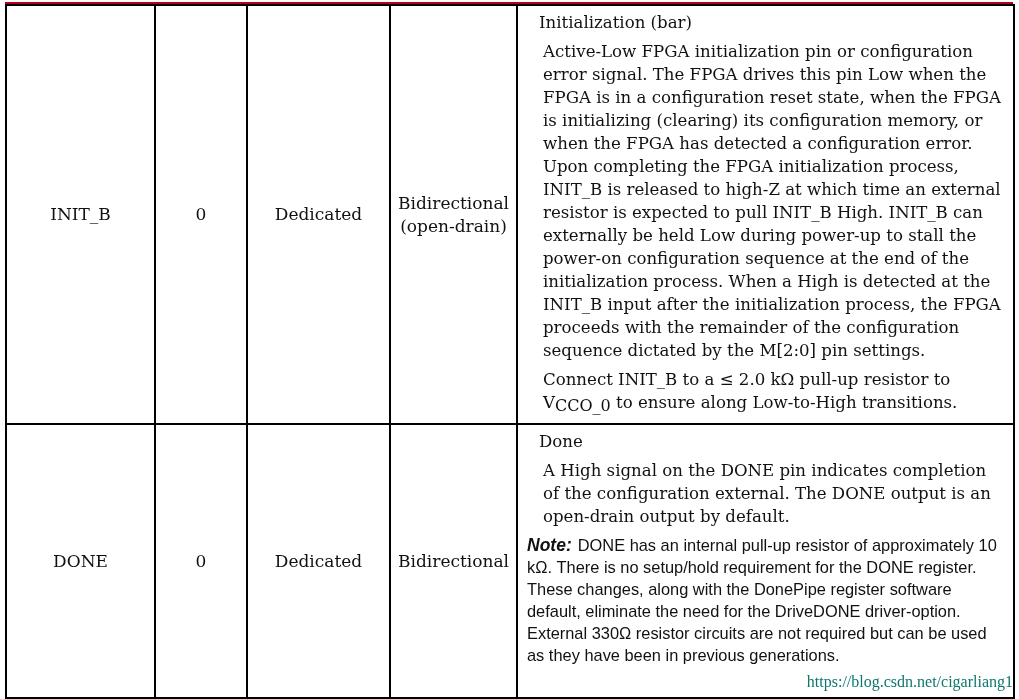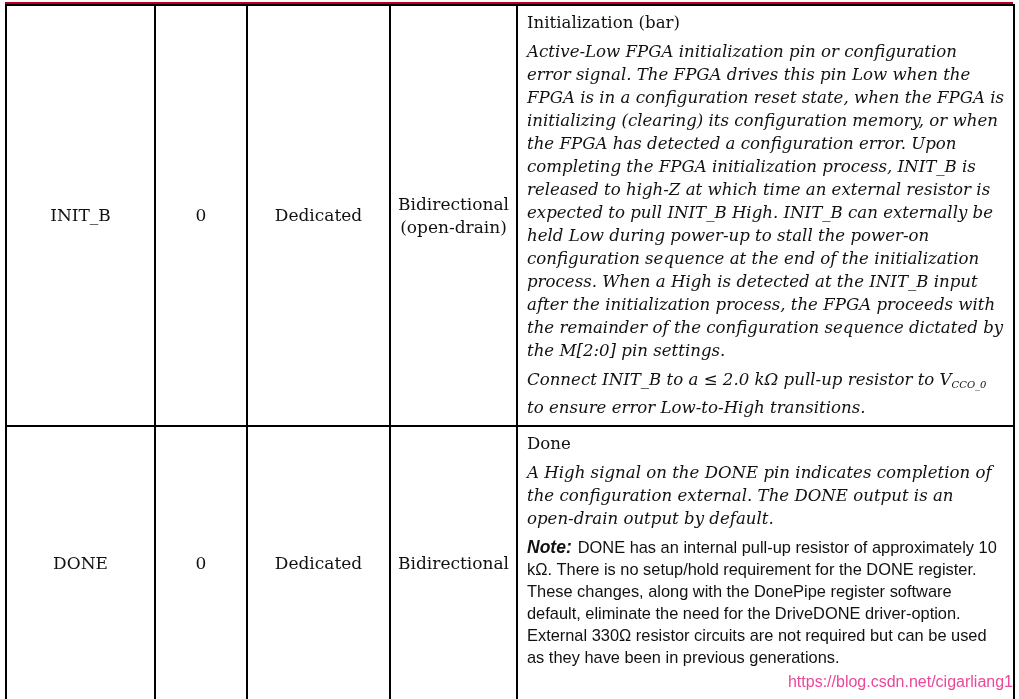--- a/index.html
+++ b/index.html
@@ -3,27 +3,27 @@
 <meta charset="utf-8">
 <style>
   html, body { margin:0; padding:0; background:#ffffff; }
   body { width:1019px; height:699px; overflow:hidden; position:relative; }
   .table-wrap { position:absolute; left:5px; top:0; width:1008px; }
   .redline { position:absolute; left:5px; top:2px; width:1008px; height:3px; background:#b5001e; }
   table { border-collapse:collapse; table-layout:fixed; width:1008px; position:absolute; left:0; top:4px; }
   td { border:2px solid #000; vertical-align:middle; padding:0; }
   td.c { text-align:center; font-family:"DejaVu Serif","Liberation Serif",serif; font-size:17px; color:#111; line-height:23px; }
   td.desc { vertical-align:top; padding:5px 8px 6px 9px; font-family:"DejaVu Serif","Liberation Serif",serif; font-size:16.6px; line-height:23px; color:#111; }
-  .title { margin:0 0 6px 0; }
-  .para { margin:0 0 6px 0;font-style:italic; }
+  .title { margin:0 0 6px 12px; }
+  .para { margin:0 0 6px 16px; }
   .para:last-child { margin-bottom:0; }
   .note { font-family:"Liberation Sans", sans-serif; font-size:16.4px; line-height:22px; margin:0; }
   .note b { font-style:italic; font-weight:bold; font-size:17.5px; margin-right:6px;margin-top:8px; }
-  sub { font-size:10px; vertical-align:-3px; }
-  .watermark { position:absolute; right:6px; bottom:8px; font-family:Liberation Sans, sans-serif; font-size:16px; color:#ec4899; }
+  sub { font-size:16px; vertical-align:-3px; }
+  .watermark { position:absolute; right:6px; bottom:8px; font-family:Liberation Serif, serif; font-size:16px; color:#0f766e; }
 </style>
 </head>
 <body>
 
 <div class="redline"></div>
 
 <div class="table-wrap">
 <table>
   <colgroup>
     <col style="width:149px">
@@ -37,21 +37,21 @@
     <td class="c">INIT_B</td>
     <td class="c">0</td>
     <td class="c">Dedicated</td>
     <td class="c">
       <div>Bidirectional</div>
       <div>(open-drain)</div>
     </td>
     <td class="desc">
       <p class="title">Initialization (bar)</p>
       <p class="para">Active-Low FPGA initialization pin or configuration error signal. The FPGA drives this pin Low when the FPGA is in a configuration reset state, when the FPGA is initializing (clearing) its configuration memory, or when the FPGA has detected a configuration error. Upon completing the FPGA initialization process, INIT_B is released to high-Z at which time an external resistor is expected to pull INIT_B High. INIT_B can externally be held Low during power-up to stall the power-on configuration sequence at the end of the initialization process. When a High is detected at the INIT_B input after the initialization process, the FPGA proceeds with the remainder of the configuration sequence dictated by the M[2:0] pin settings.</p>
-      <p class="para"><span>Connect INIT_B to a ≤ 2.0 kΩ pull-up resistor to V</span><sub>CCO_0</sub><span> to ensure error Low-to-High transitions.</span></p>
+      <p class="para"><span>Connect INIT_B to a ≤ 2.0 kΩ pull-up resistor to V</span><sub>CCO_0</sub><span> to ensure along Low-to-High transitions.</span></p>
     </td>
   </tr>
   <tr style="height:274px">
     <td class="c">DONE</td>
     <td class="c">0</td>
     <td class="c">Dedicated</td>
     <td class="c">Bidirectional</td>
     <td class="desc">
       <p class="title">Done</p>
       <p class="para">A High signal on the DONE pin indicates completion of the configuration external. The DONE output is an open-drain output by default.</p>

